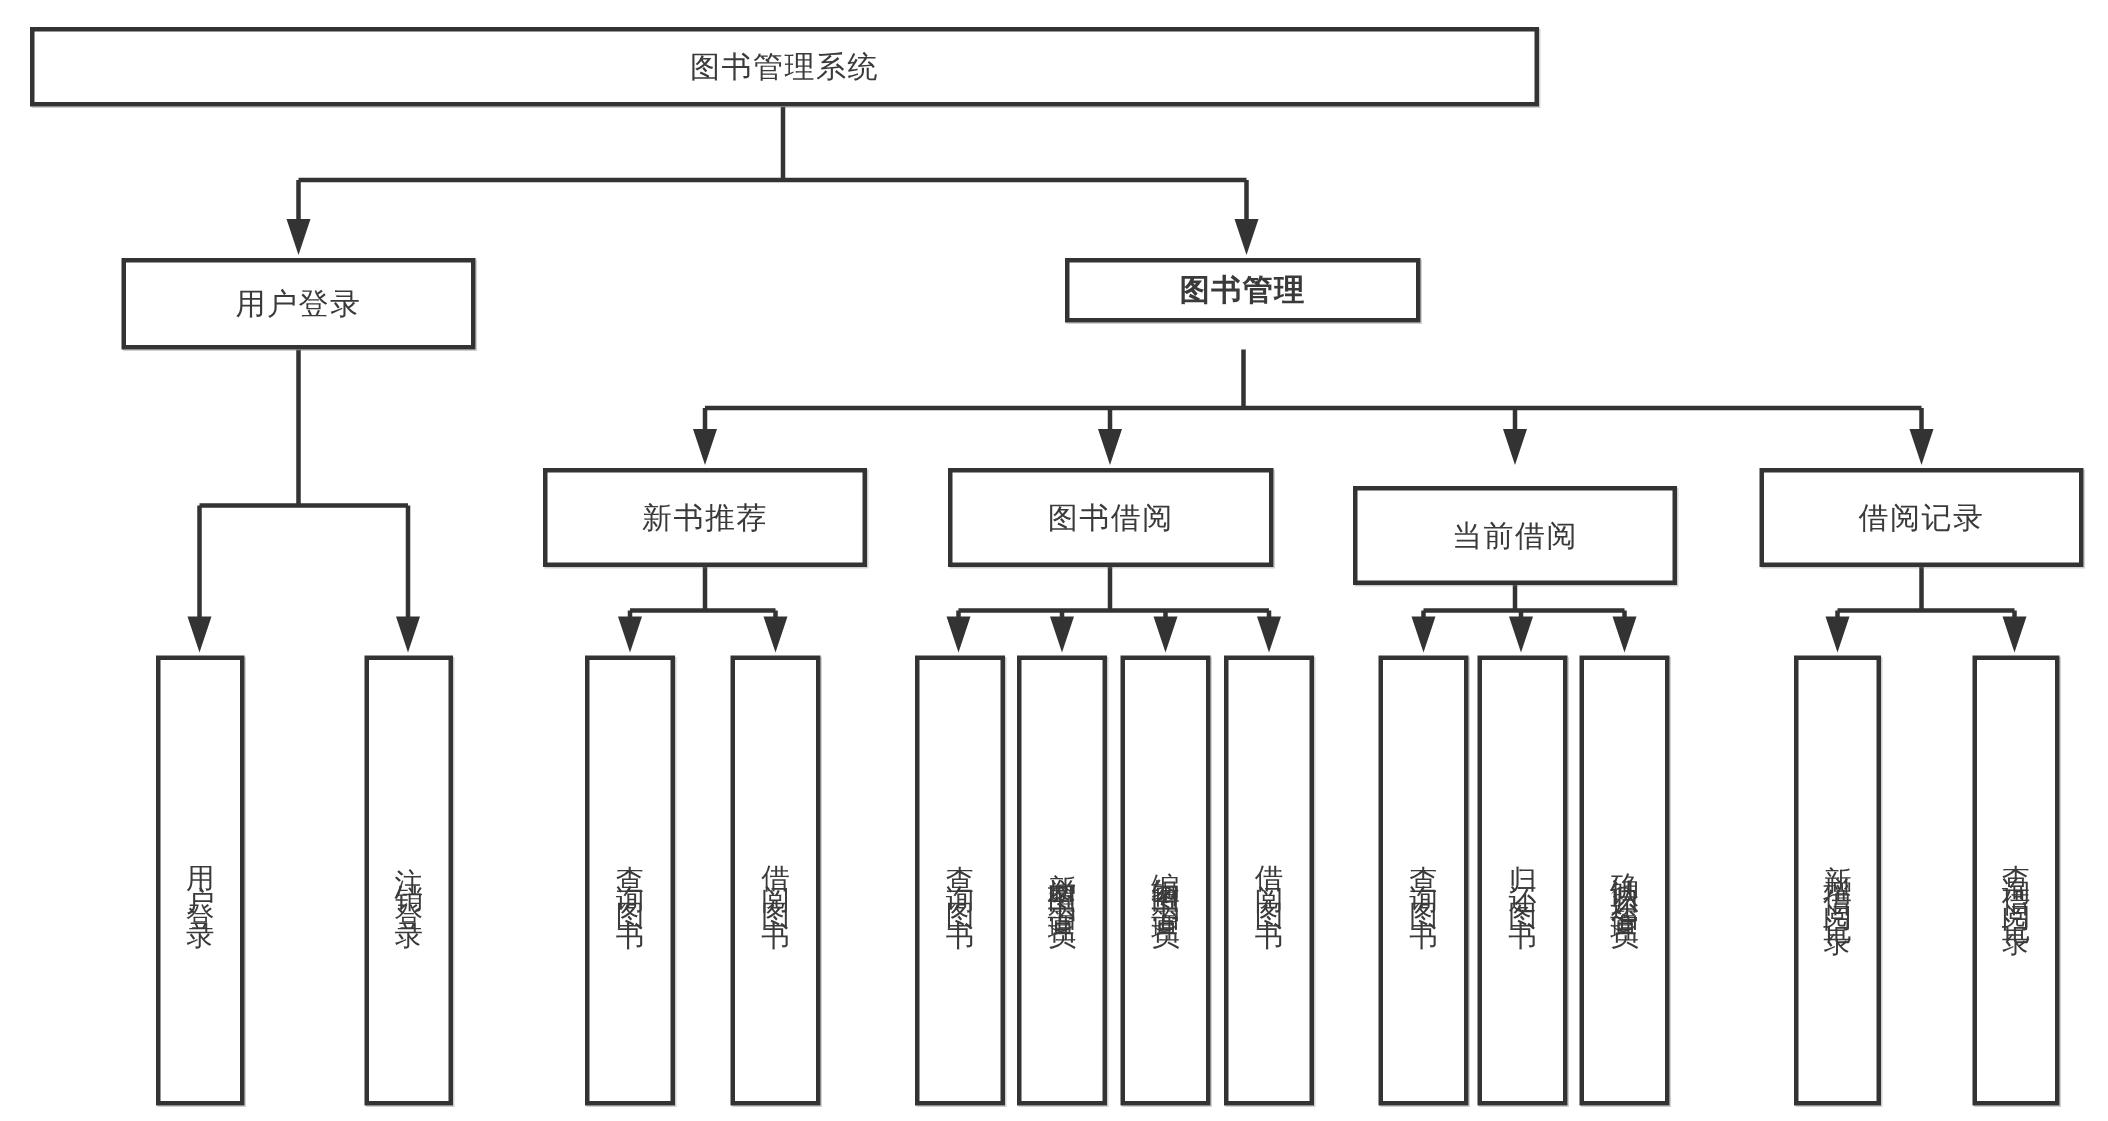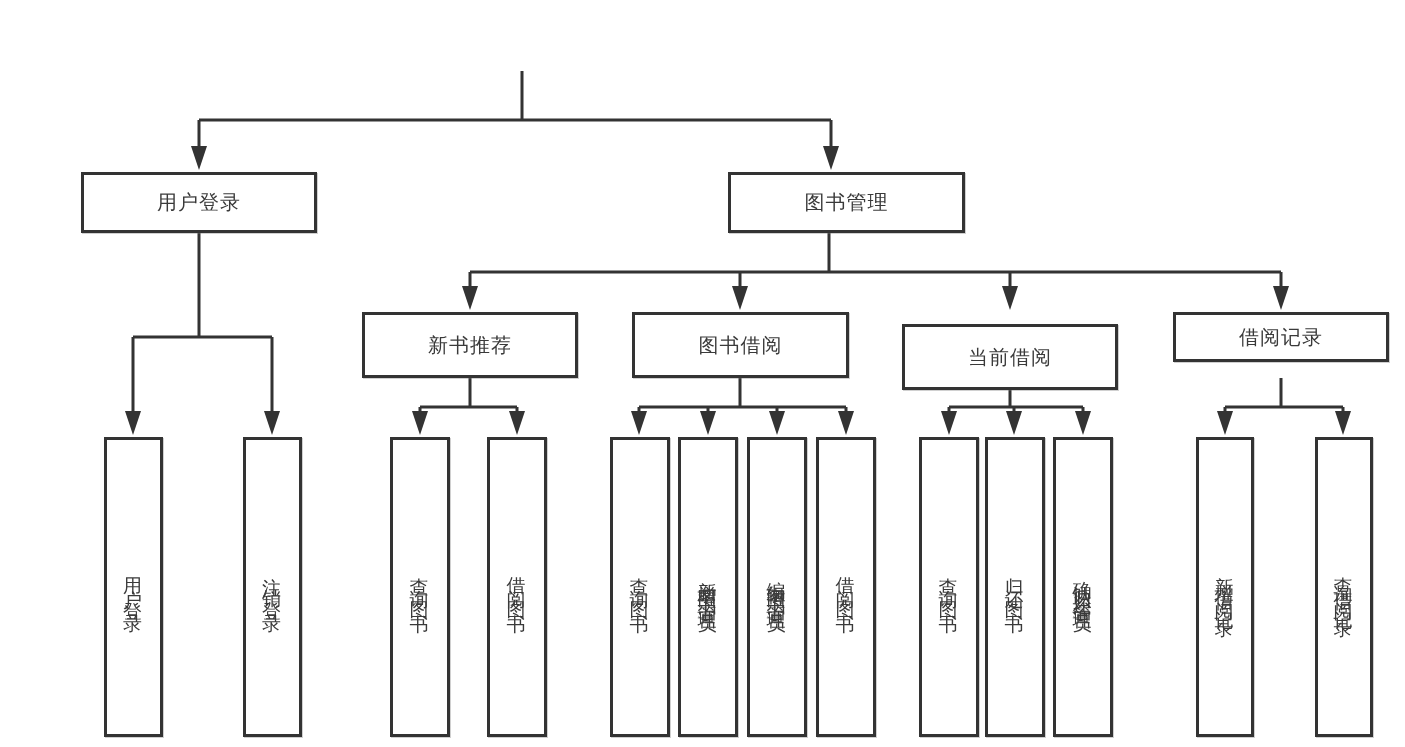--- a/index.html
+++ b/index.html
@@ -116,38 +116,41 @@
       <polygon points="1075,411 1091,411 1083,435"></polygon>
     </g>
 
     <g>
       <path d="M1281 378 V407 M1225 407 H1343 M1225 407 V412 M1343 407 V412"></path>
       <polygon points="1217,411 1233,411 1225,435"></polygon>
       <polygon points="1335,411 1351,411 1343,435"></polygon>
     </g>
   </svg>
 
+  <div class="node" style="left:20px; top:18px; width:1006px; height:53px;">
+    <span>图书管理系统</span>
+  </div>
 
   <div class="node" style="left:81px; top:172px; width:236px; height:61px;">
     <span>用户登录</span>
   </div>
-  <div class="node" style="left:728px; top:172px; width:237px; height:61px;">
+  <div class="node" style="left:710px; top:172px; width:237px; height:43px;font-weight:bold;">
     <span>图书管理</span>
   </div>
 
   <div class="node" style="left:632px; top:312px; width:217px; height:66px;">
     <span>图书借阅</span>
   </div>
   <div class="node" style="left:362px; top:312px; width:216px; height:66px;">
     <span>新书推荐</span>
   </div>
   <div class="node" style="left:902px; top:312px; width:216px; height:66px;margin-top:12px;">
     <span>当前借阅</span>
   </div>
-  <div class="node" style="left:1173px; top:312px; width:216px; height:50px;">
+  <div class="node" style="left:1173px; top:312px; width:216px; height:66px;">
     <span>借阅记录</span>
   </div>
 
   <div class="node leaf" style="left:104px; top:437px; width:59px; height:300px;">
     <span class="v-label" style="letter-spacing: 0.65em;">用户登录</span>
   </div>
   <div class="node leaf" style="left:243px; top:437px; width:59px; height:300px;">
     <span class="v-label" style="letter-spacing: 0.65em;">注销登录</span>
   </div>
 

